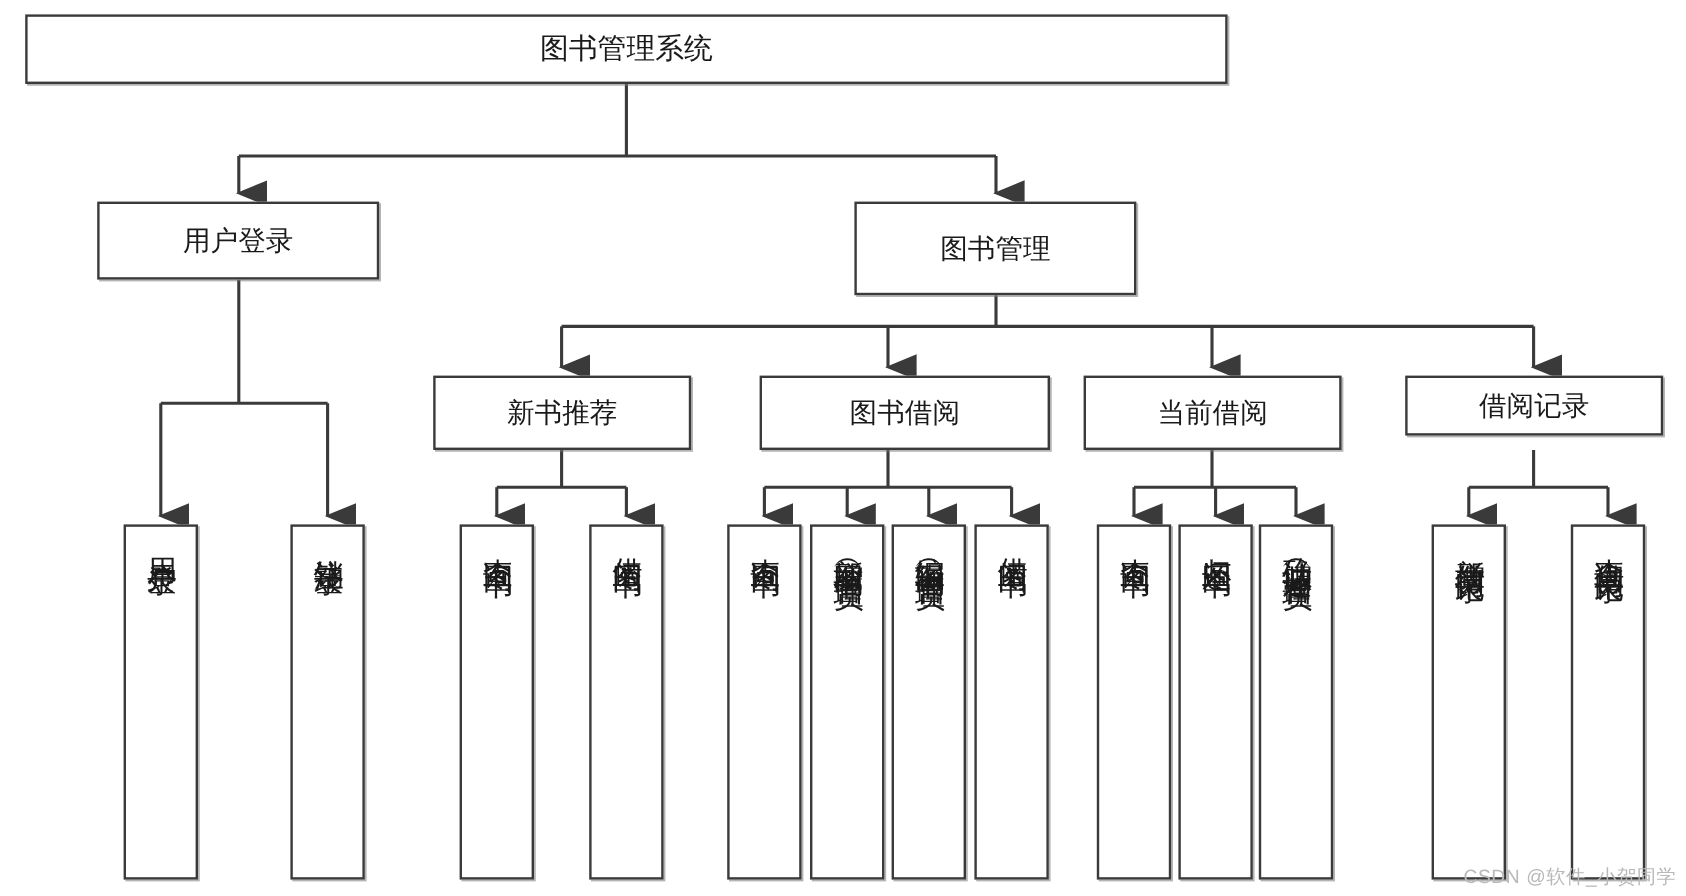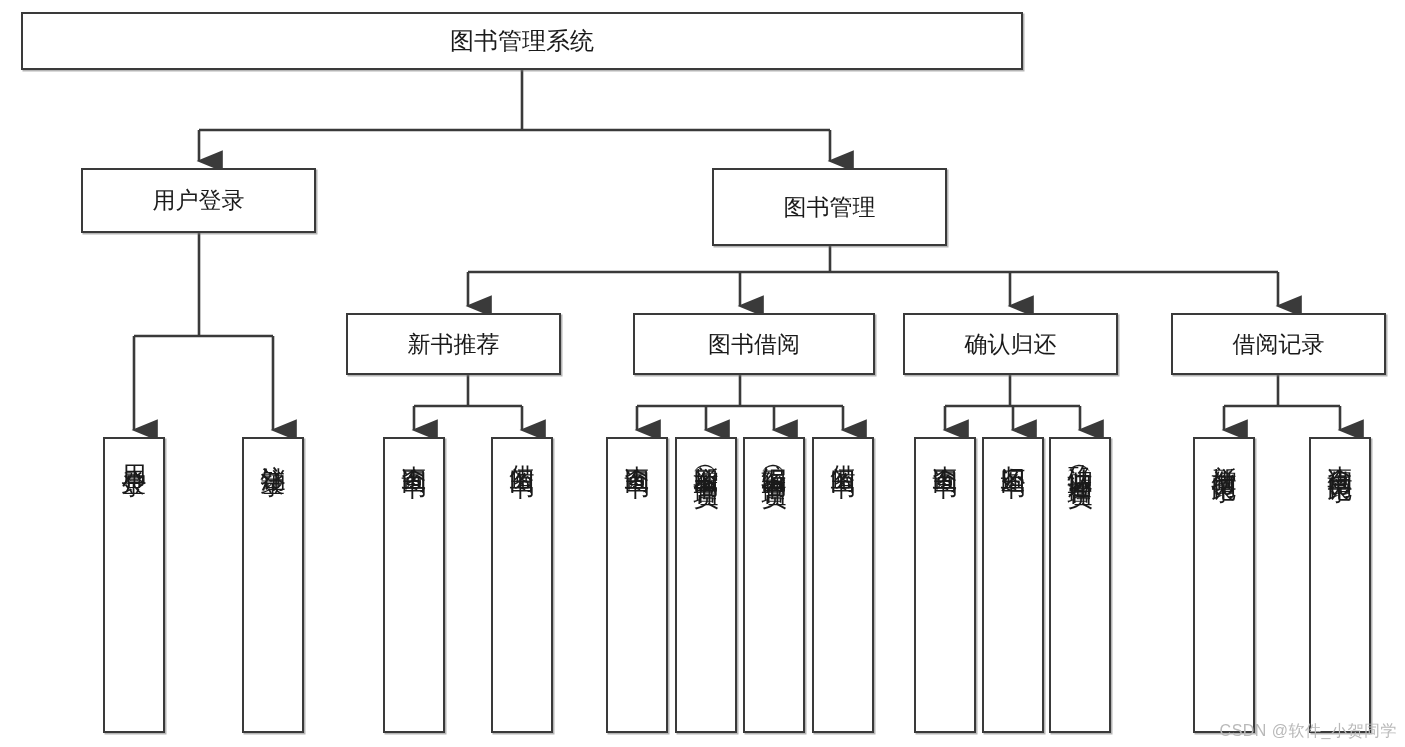--- a/index.html
+++ b/index.html
@@ -136,33 +136,33 @@
   </div>
 
   <div class="node h" style="left:81px; top:168px; width:235px; height:65px;">
     <span class="label">用户登录</span>
   </div>
 
   <div class="node h" style="left:712px; top:168px; width:235px; height:78px;">
     <span class="label">图书管理</span>
   </div>
 
-  <div class="node h" style="left:346px; top:313px; width:215px; height:62px;">
+  <div class="node h" style="left:361px; top:313px; width:215px; height:62px;">
     <span class="label">新书推荐</span>
   </div>
 
   <div class="node h" style="left:633px; top:313px; width:242px; height:62px;">
     <span class="label">图书借阅</span>
   </div>
 
   <div class="node h" style="left:903px; top:313px; width:215px; height:62px;">
-    <span class="label">确认归还</span>
-  </div>
-
-  <div class="node h" style="left:1171px; top:313px; width:215px; height:62px;">
+    <span class="label">当前借阅</span>
+  </div>
+
+  <div class="node h" style="left:1171px; top:313px; width:215px; height:50px;">
     <span class="label">借阅记录</span>
   </div>
 
   <div class="node v" style="left:103px; top:437px; width:62px; height:296px;">
     <span class="label">用户登录</span>
   </div>
 
   <div class="node v" style="left:242px; top:437px; width:62px; height:296px;">
     <span class="label">注销登录</span>
   </div>

